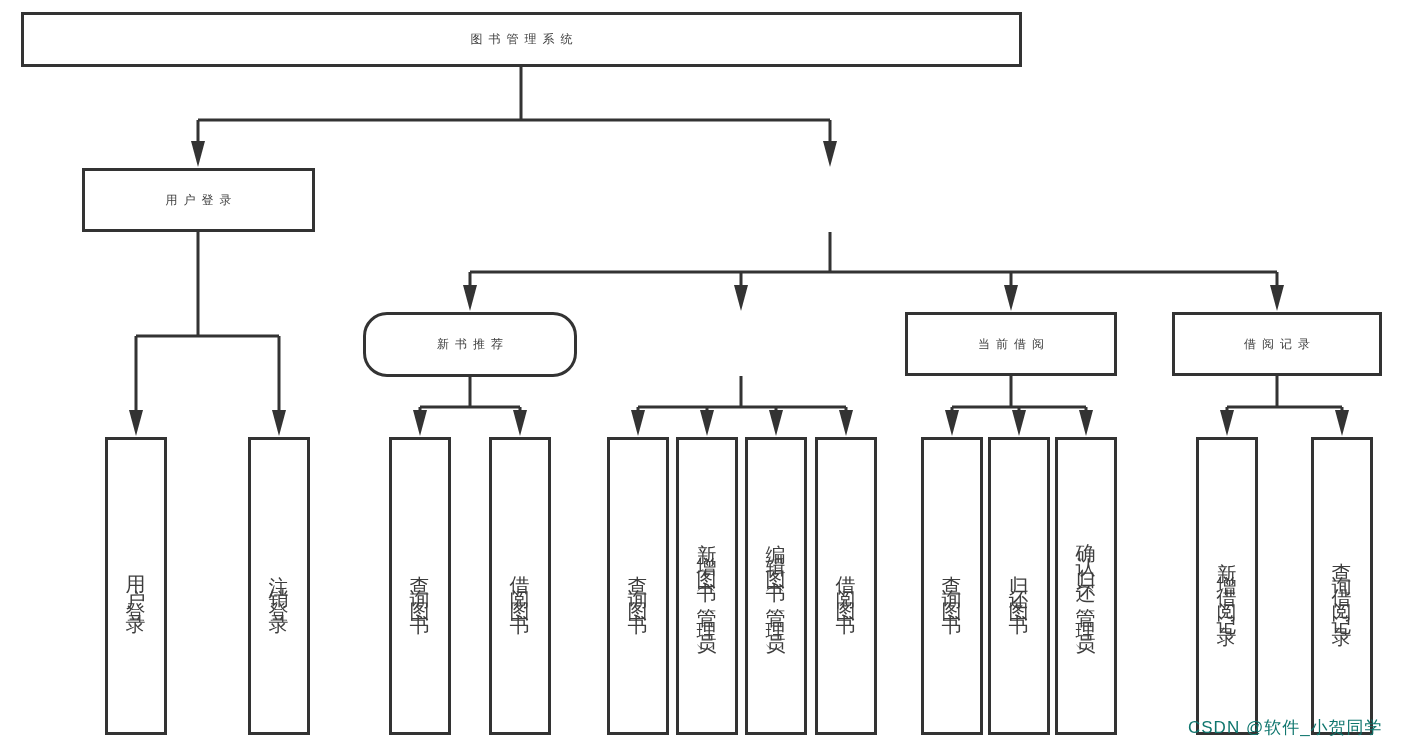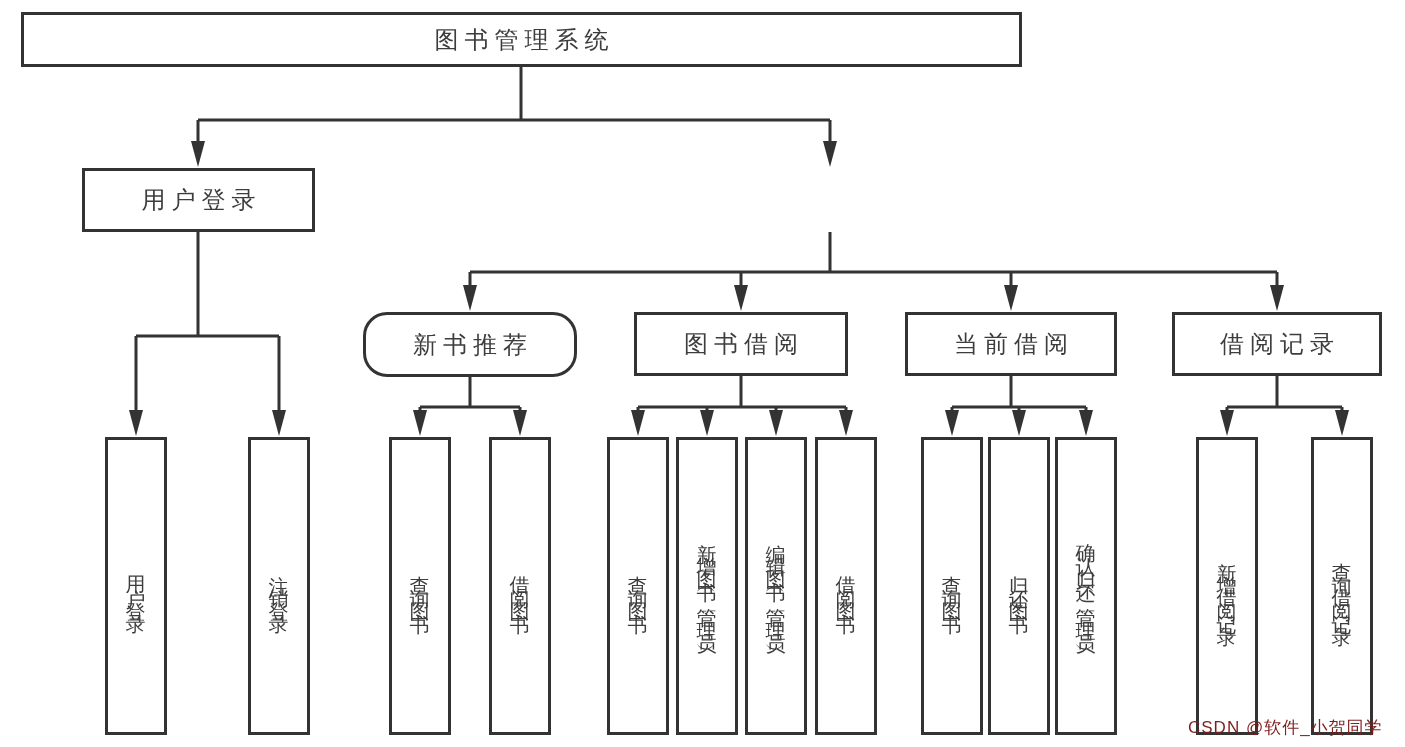--- a/index.html
+++ b/index.html
@@ -25,21 +25,21 @@
     background: #ffffff;
     border: 3px solid #333333;
     box-sizing: border-box;
     display: flex;
     align-items: center;
     justify-content: center;
     color: #3d3d3d;
     z-index: 2;
   }
   .hlabel {
-    font-size: 24px;
+    font-size: 12px;
     letter-spacing: 6px;
     text-indent: 6px;
     white-space: nowrap;
   }
   .leaf { border-width: 3px; }
   .vlabel {
     writing-mode: vertical-rl;
     text-orientation: mixed;
     font-size: 20px;
     letter-spacing: 13px;
@@ -66,21 +66,21 @@
   #lf9  { left: 921px; }
   #lf10 { left: 988px; }
   #lf11 { left: 1055px; }
   #lf12 { left: 1196px; }
   #lf13 { left: 1311px; }
   #watermark {
     position: absolute;
     left: 1188px;
     top: 716px;
     font-size: 17px;
-    color: #7f1d1d;
+    color: #0f766e;
     letter-spacing: 1px;
     white-space: nowrap;
     z-index: 5;
   }
 </style>
 </head>
 <body>
 
 <div id="stage">
 
@@ -128,23 +128,20 @@
     <span class="hlabel">图书管理系统</span>
   </div>
 
   <div class="box" id="n-login">
     <span class="hlabel">用户登录</span>
   </div>
 
   <div class="box" id="n-newrec">
     <span class="hlabel">新书推荐</span>
   </div>
-  <div class="box" id="n-borrow">
-    <span class="hlabel">图书借阅</span>
-  </div>
   <div class="box" id="n-curr">
     <span class="hlabel">当前借阅</span>
   </div>
   <div class="box" id="n-record">
     <span class="hlabel">借阅记录</span>
   </div>
 
   <div class="box leaf" id="lf1">
     <span class="vlabel">用户登录</span>
   </div>

